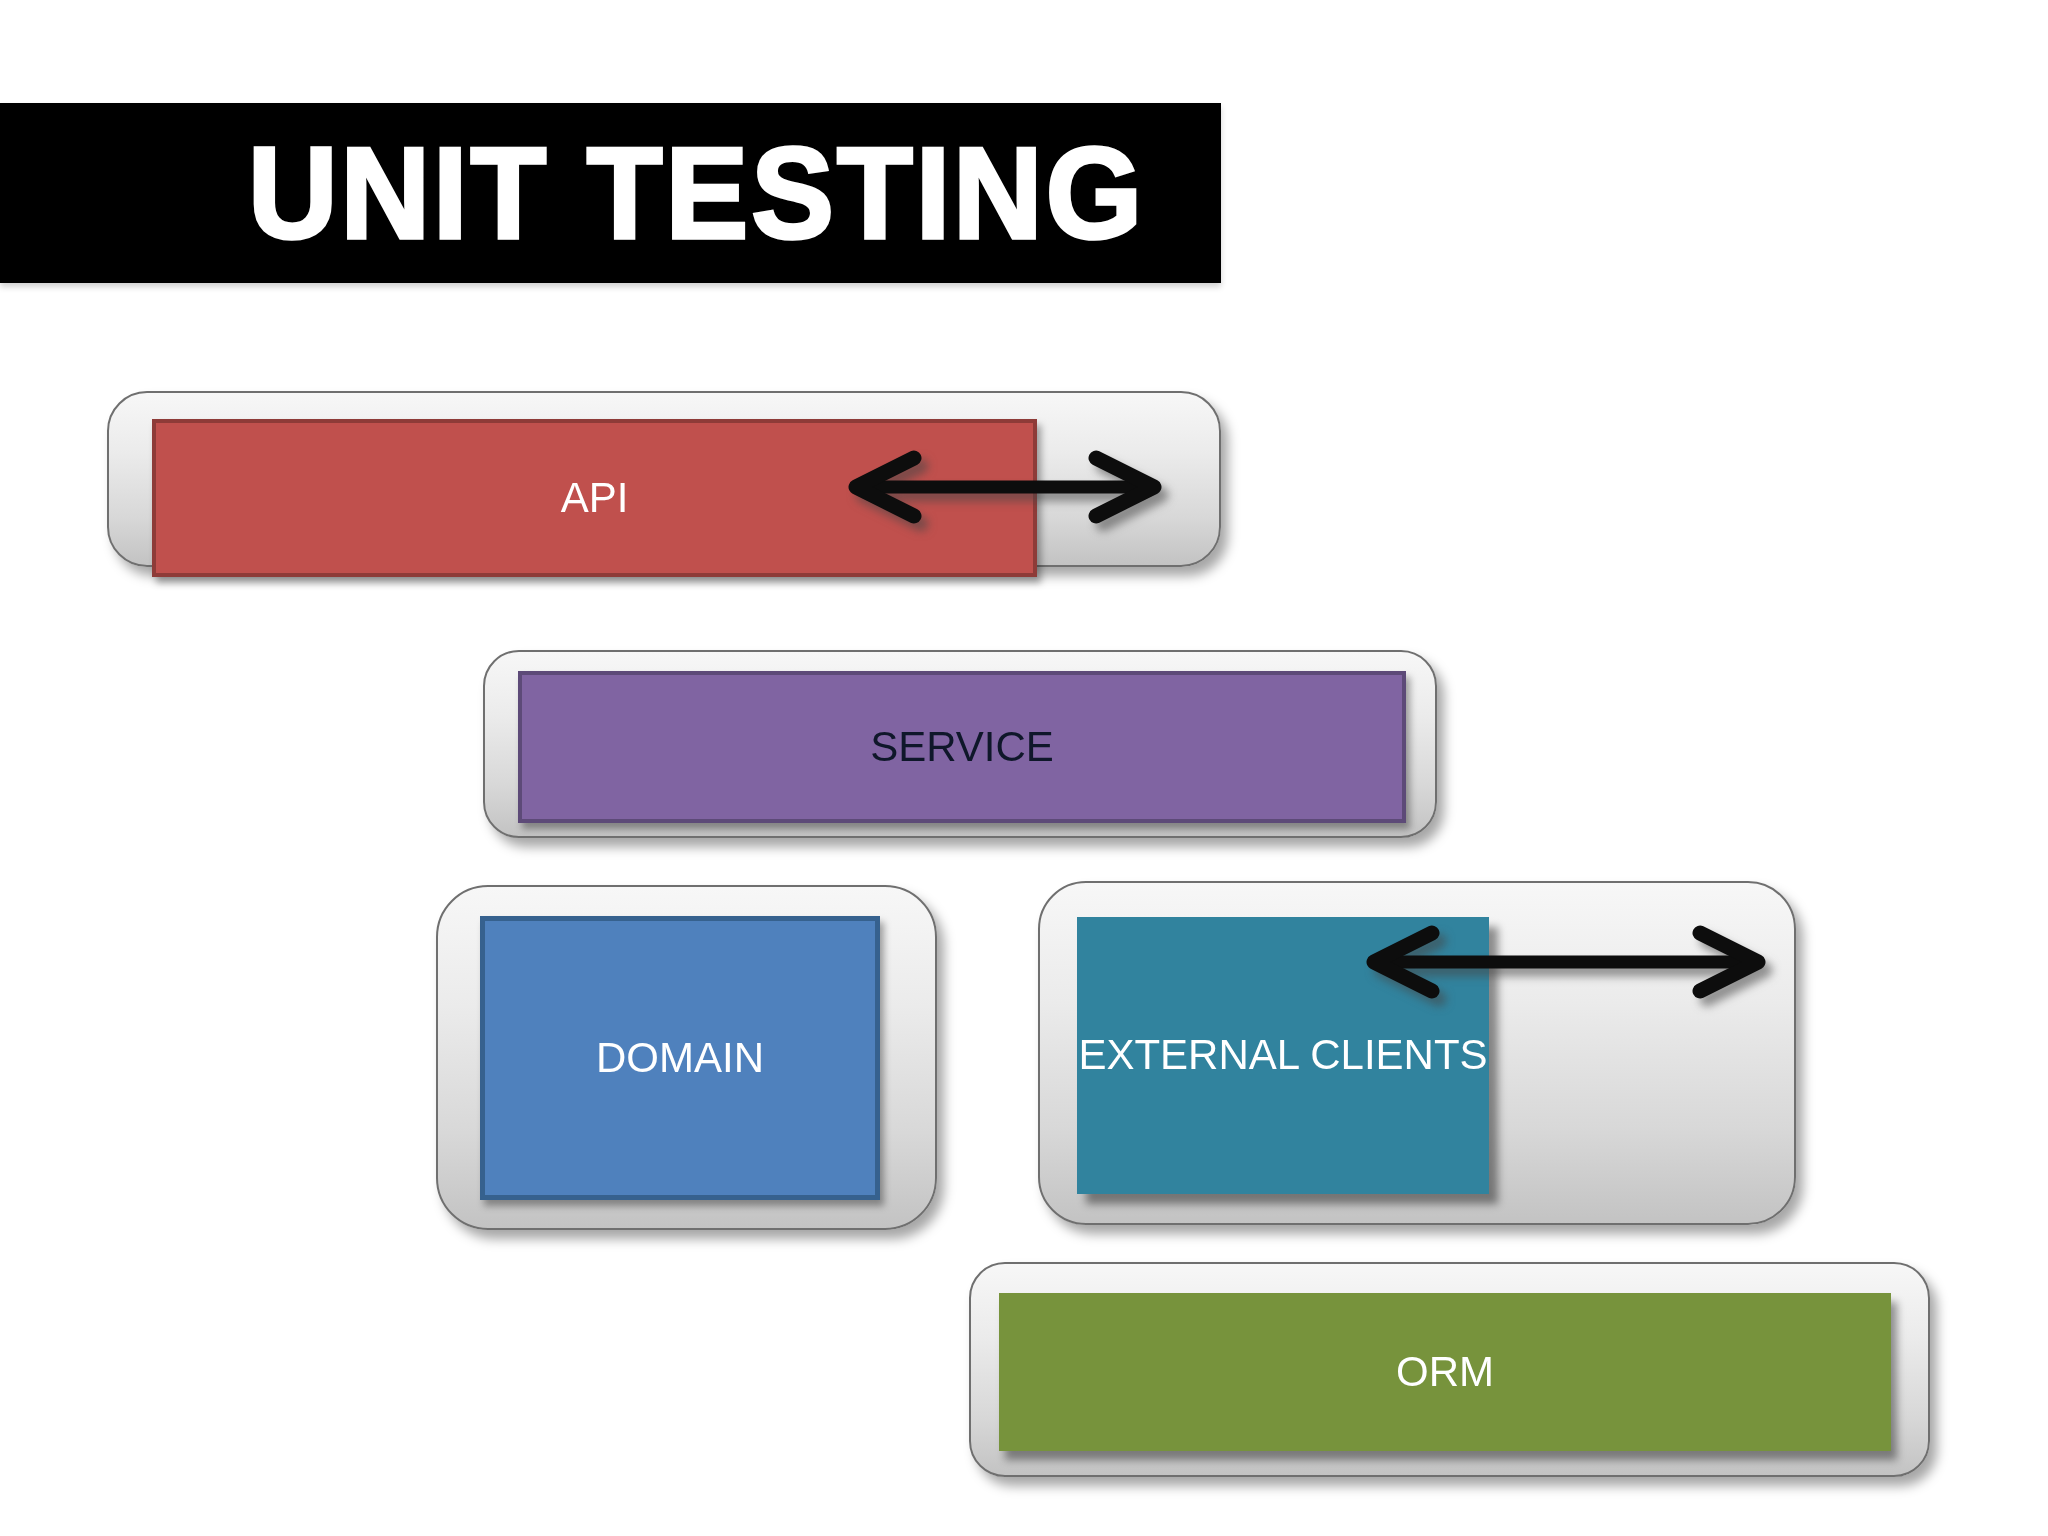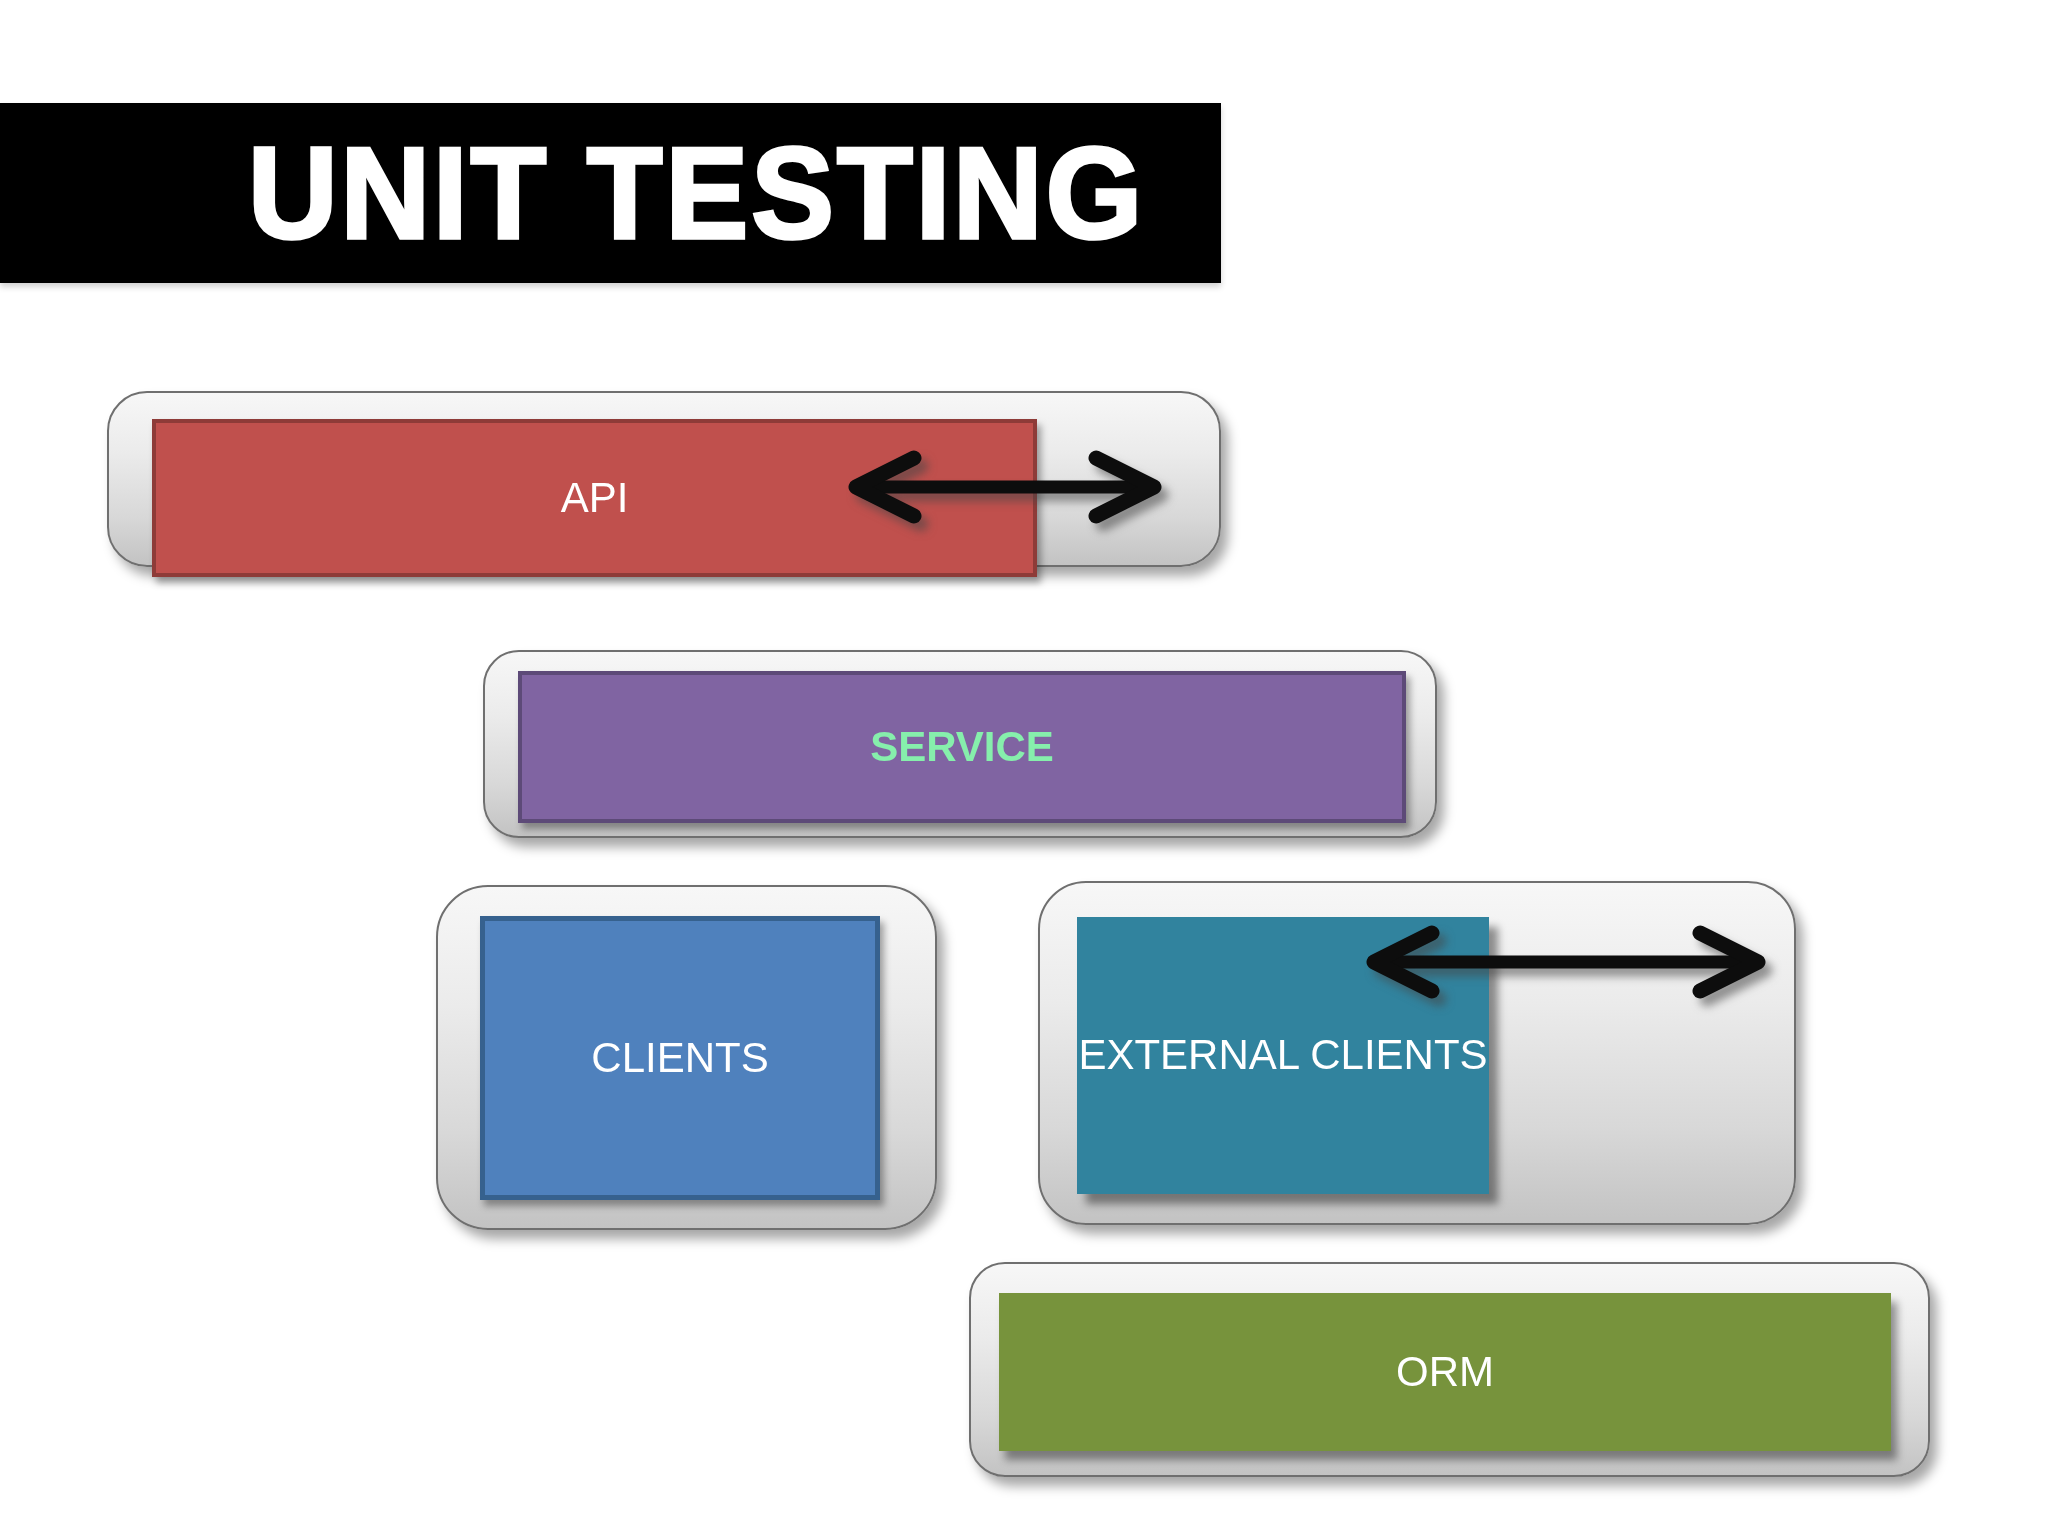--- a/index.html
+++ b/index.html
@@ -71,27 +71,27 @@
   <svg class="arrow a-api" viewBox="0 0 334 124">
     <g style="stroke: rgb(13, 13, 13);">
       <line x1="20" y1="62" x2="314" y2="62"></line>
       <polyline points="76,33 18,62 76,91"></polyline>
       <polyline points="258,33 316,62 258,91"></polyline>
     </g>
   </svg>
 
   <div class="layer c-service">
     <div class="box b-service" style="background-color: rgb(128, 100, 162); border-color: rgb(93, 74, 120);">
-      <span style="color: #86efac; font-weight: bold;">SERVICE</span>
+      <span style="color: #0f172a;">SERVICE</span>
     </div>
   </div>
 
   <div class="layer c-domain">
     <div class="box b-domain" style="background-color: rgb(79, 129, 189); border-color: rgb(54, 97, 142);">
-      <span style="color: rgb(255, 255, 255);">CLIENTS</span>
+      <span style="color: rgb(255, 255, 255);">DOMAIN</span>
     </div>
   </div>
 
   <div class="layer c-external">
     <div class="box b-external" style="background-color: rgb(49, 131, 158);">
       <span style="color: #ffffff;">EXTERNAL CLIENTS</span>
     </div>
   </div>
 
   <svg class="arrow a-external" viewBox="0 0 420 126">

